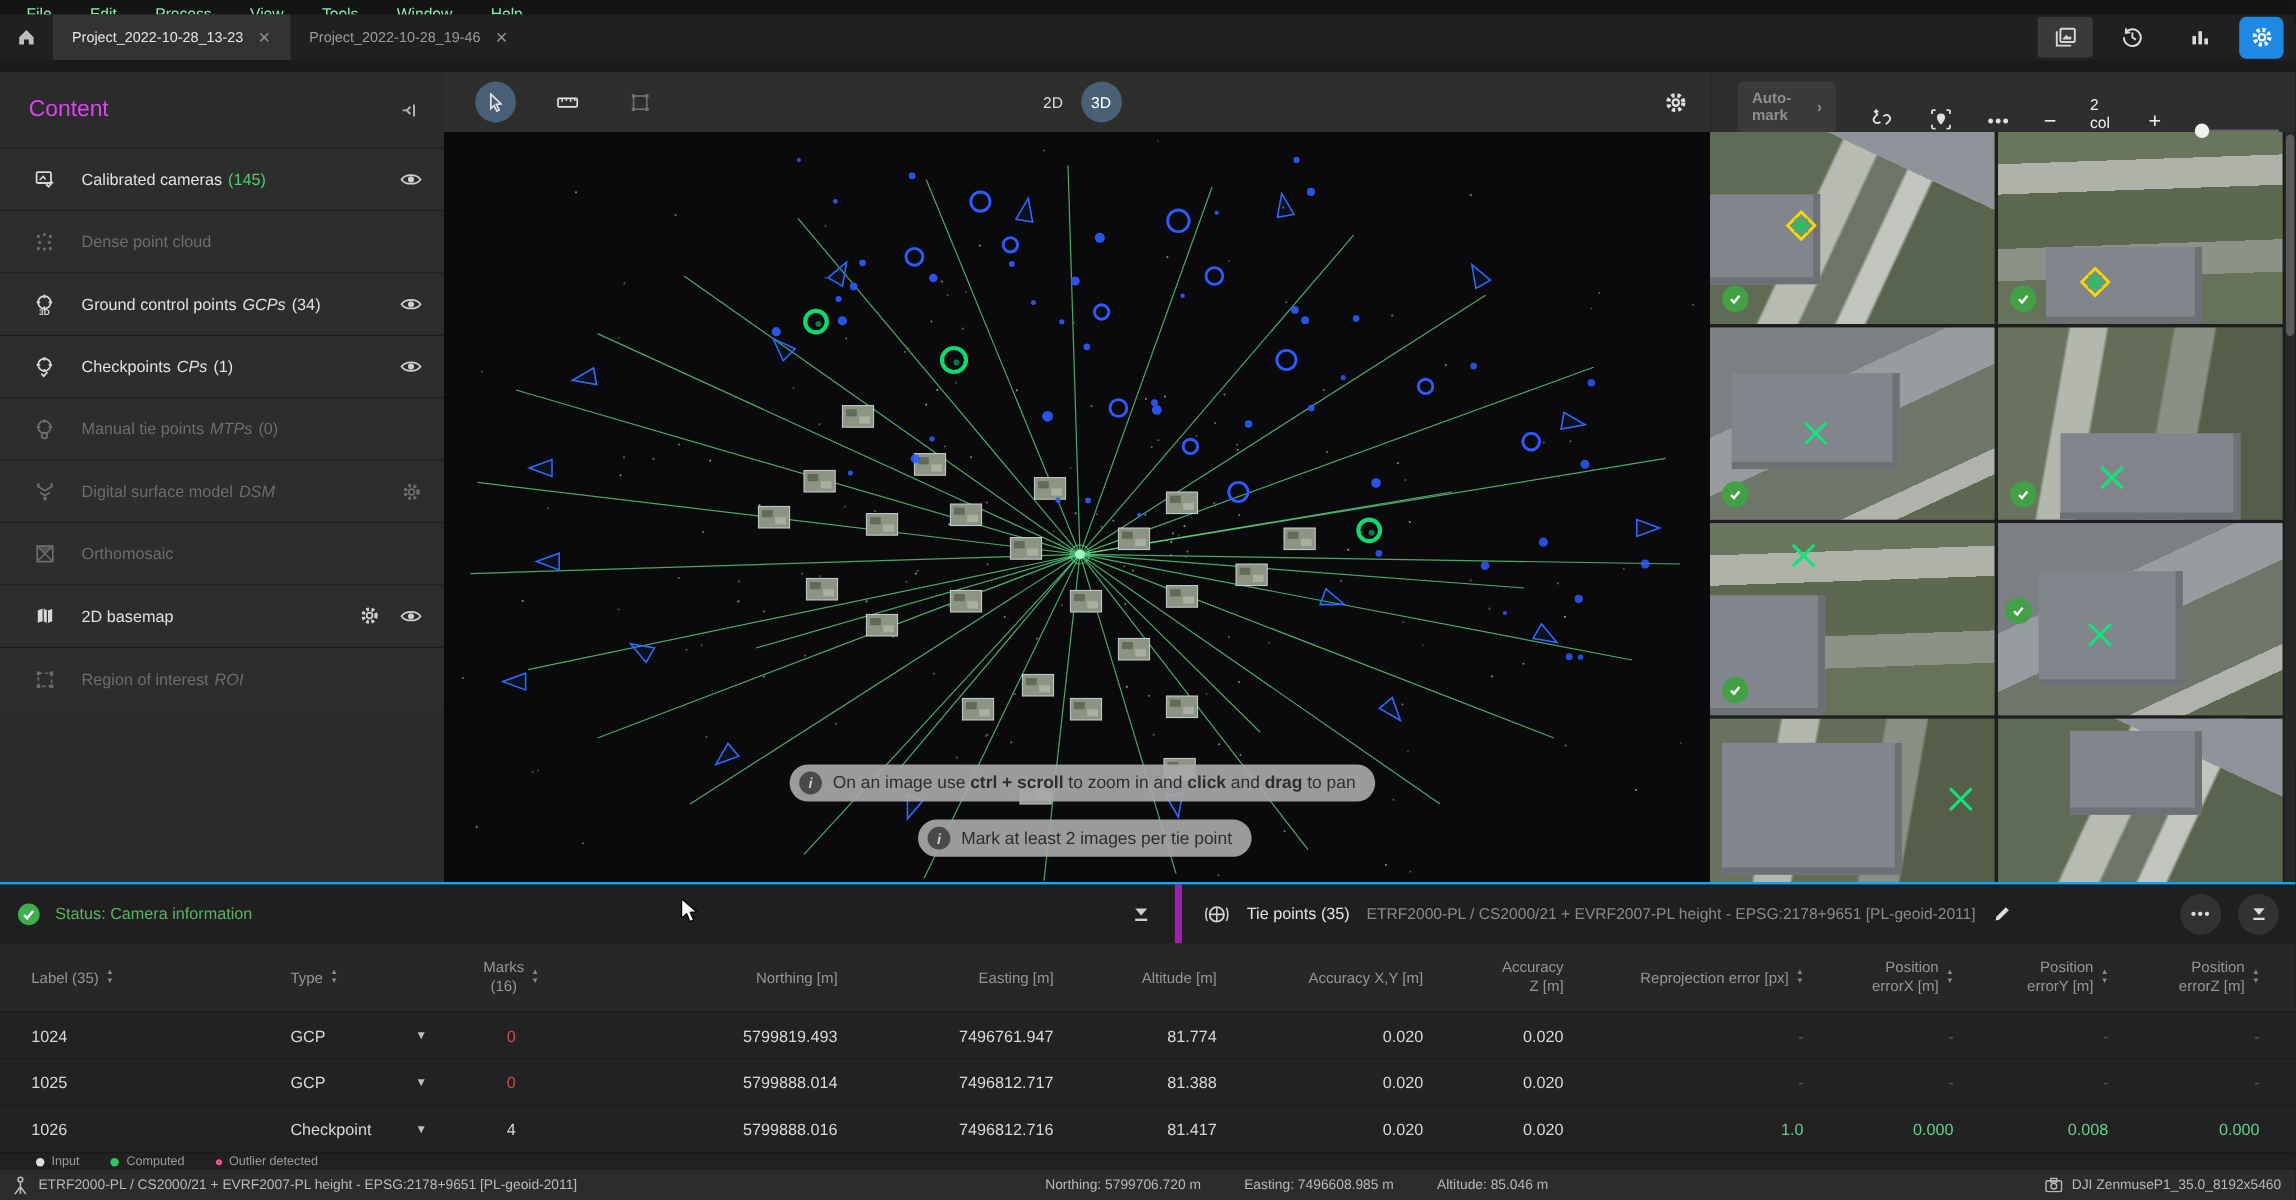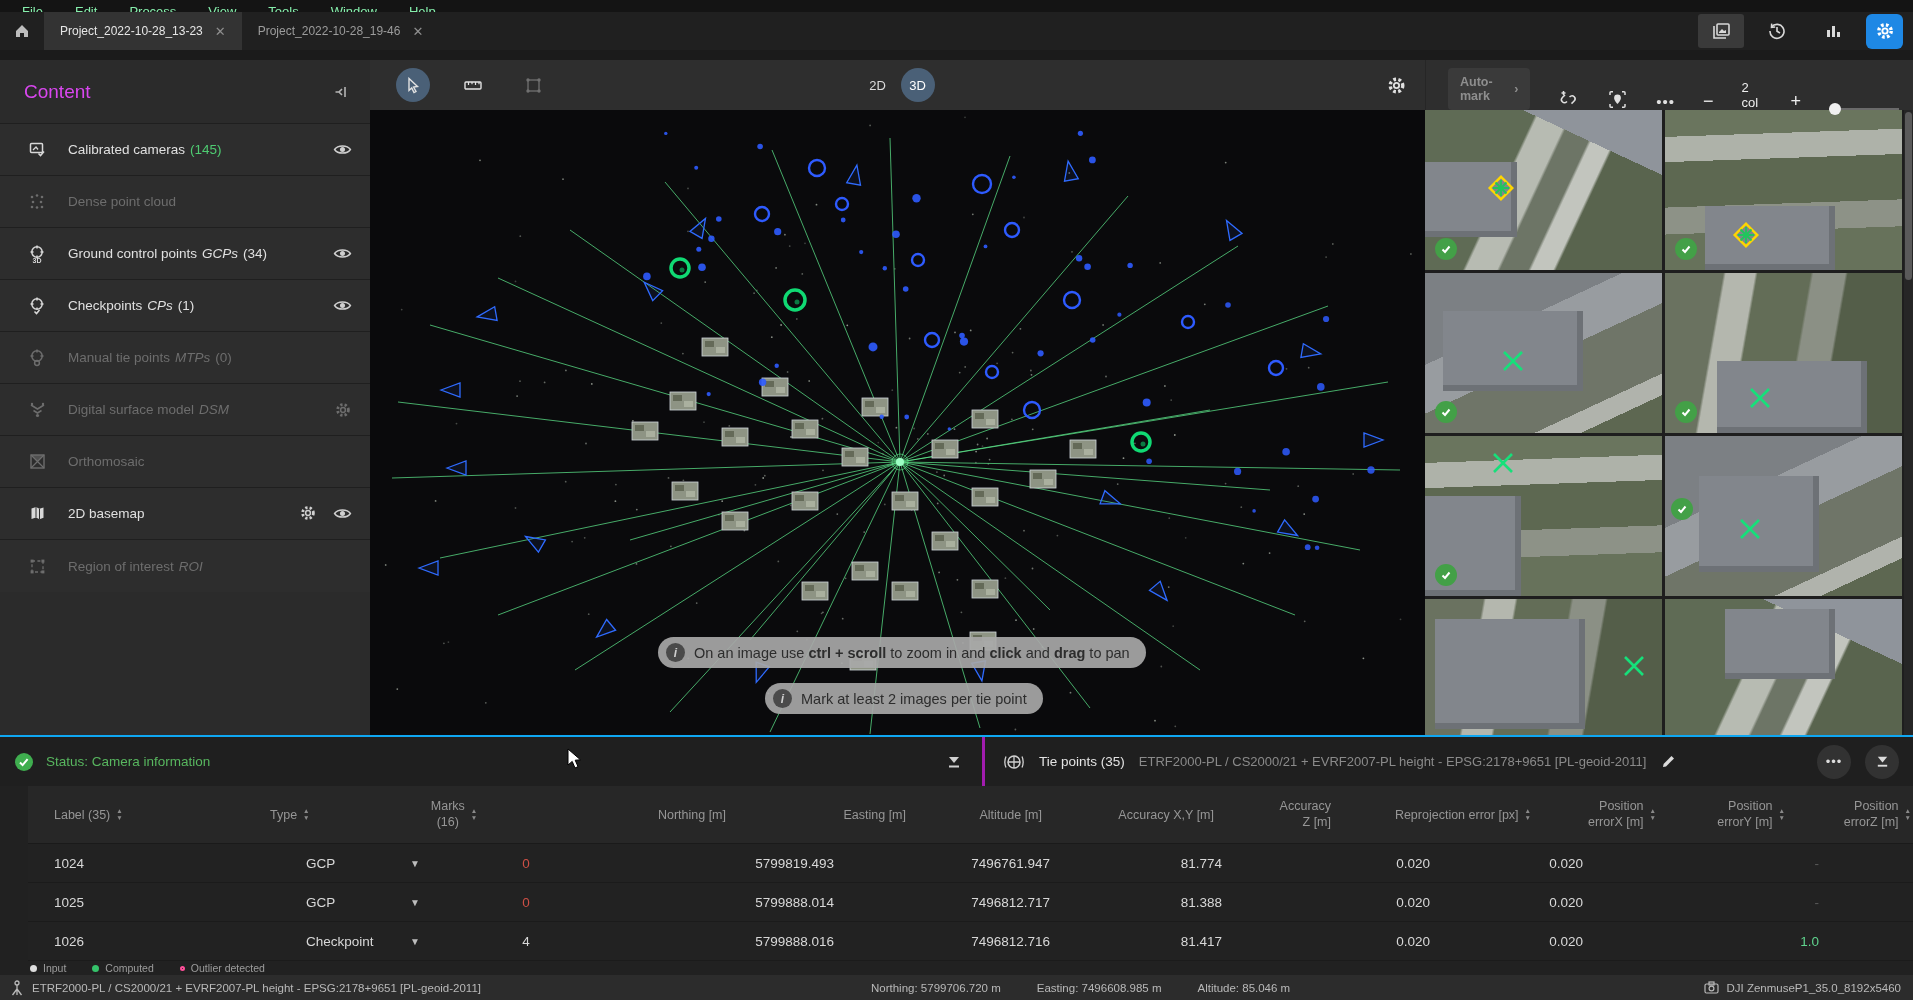--- a/index.html
+++ b/index.html
@@ -97,41 +97,41 @@
   #panel-scrollbar { position:absolute; right:0; top:0; width:9px; height:625px; background:#262626; }
   #panel-scrollbar .pthumb { position:absolute; top:2px; left:1px; width:7px; height:168px; background:#5a5a5a; border-radius:4px; }
 
   
   #blueline { position:absolute; left:0; top:735px; width:1913px; height:2px; background:#0fa7f2; z-index:45; }
 
   
   #statusrow { position:absolute; left:0; top:737px; width:1913px; height:49px; background:#1f1f1f;
                display:flex; align-items:center; z-index:40; }
   #status-left { width:985px; display:flex; align-items:center; gap:12px; padding:0 20px 0 14px; height:100%;
-                 border-right:3px solid #a21caf; }
+                 border-right:6px solid #a21caf; }
   #status-label { color:#58b65f; font-size:13.5px; }
   .flush-right { margin-left:auto; }
   #status-right { flex:1; display:flex; align-items:center; gap:14px; padding:0 14px 0 18px; }
   #tiepoints-label { font-size:13.5px; color:#e3e3e3; white-space:nowrap; }
   #crs-label { font-size:13px; color:#8a8a8a; white-space:nowrap; overflow:hidden; }
   .circle-btn { width:34px; height:34px; border-radius:50%; background:#323232; color:#dcdcdc;
                 display:flex; align-items:center; justify-content:center; }
 
   
   #tablewrap { position:absolute; left:0; top:786px; width:1913px; height:189px; background:#212121; z-index:35; }
   .trow { display:grid; grid-template-columns:216px 140px 88px 228px 180px 136px 172px 117px 200px 125px 129px 126px;
-          padding:0 30px 0 26px; align-items:center;margin-left:28px; }
+          padding:0 30px 0 26px; align-items:center; }
   #thead { height:58px; background:#272727; color:#969696; font-size:12.5px; border-bottom:1px solid #1a1a1a; }
   #thead .hc { display:flex; align-items:center; gap:6px; }
   #thead .hc.r { justify-content:flex-end; text-align:right; }
   #thead .hc.c { justify-content:center; text-align:center; }
   #thead .two { display:flex; flex-direction:column; align-items:flex-end; line-height:1.25; }
   #thead .two.cen { align-items:center; }
   .sort { display:flex; flex-direction:column; font-size:6.5px; color:#8a8a8a; line-height:1.05; }
-  .drow { height:39px; font-size:13.5px; color:#d8d8d8; border-bottom:1px solid #1b1b1b; background:#222222;gap:36px; }
+  .drow { height:39px; font-size:13.5px; color:#d8d8d8; border-bottom:1px solid #1b1b1b; background:#222222; }
   .drow .cell.r { text-align:right; }
   .drow .cell.c { text-align:center; }
   .type-cell { display:flex; align-items:center; justify-content:space-between; padding-right:26px; }
   .caret { color:#bdbdbd; font-size:10px; }
   .red { color:#cc4f45; }
   .green { color:#5fd38d; }
   .dash { color:#5a5a5a; }
   #legend { position:absolute; left:0; top:961px; width:1913px; height:14px; display:flex; align-items:center;
             gap:26px; padding-left:30px; font-size:10.5px; color:#9c9c9c; background:#212121; z-index:36; }
   .lg { display:flex; align-items:center; gap:6px; }

